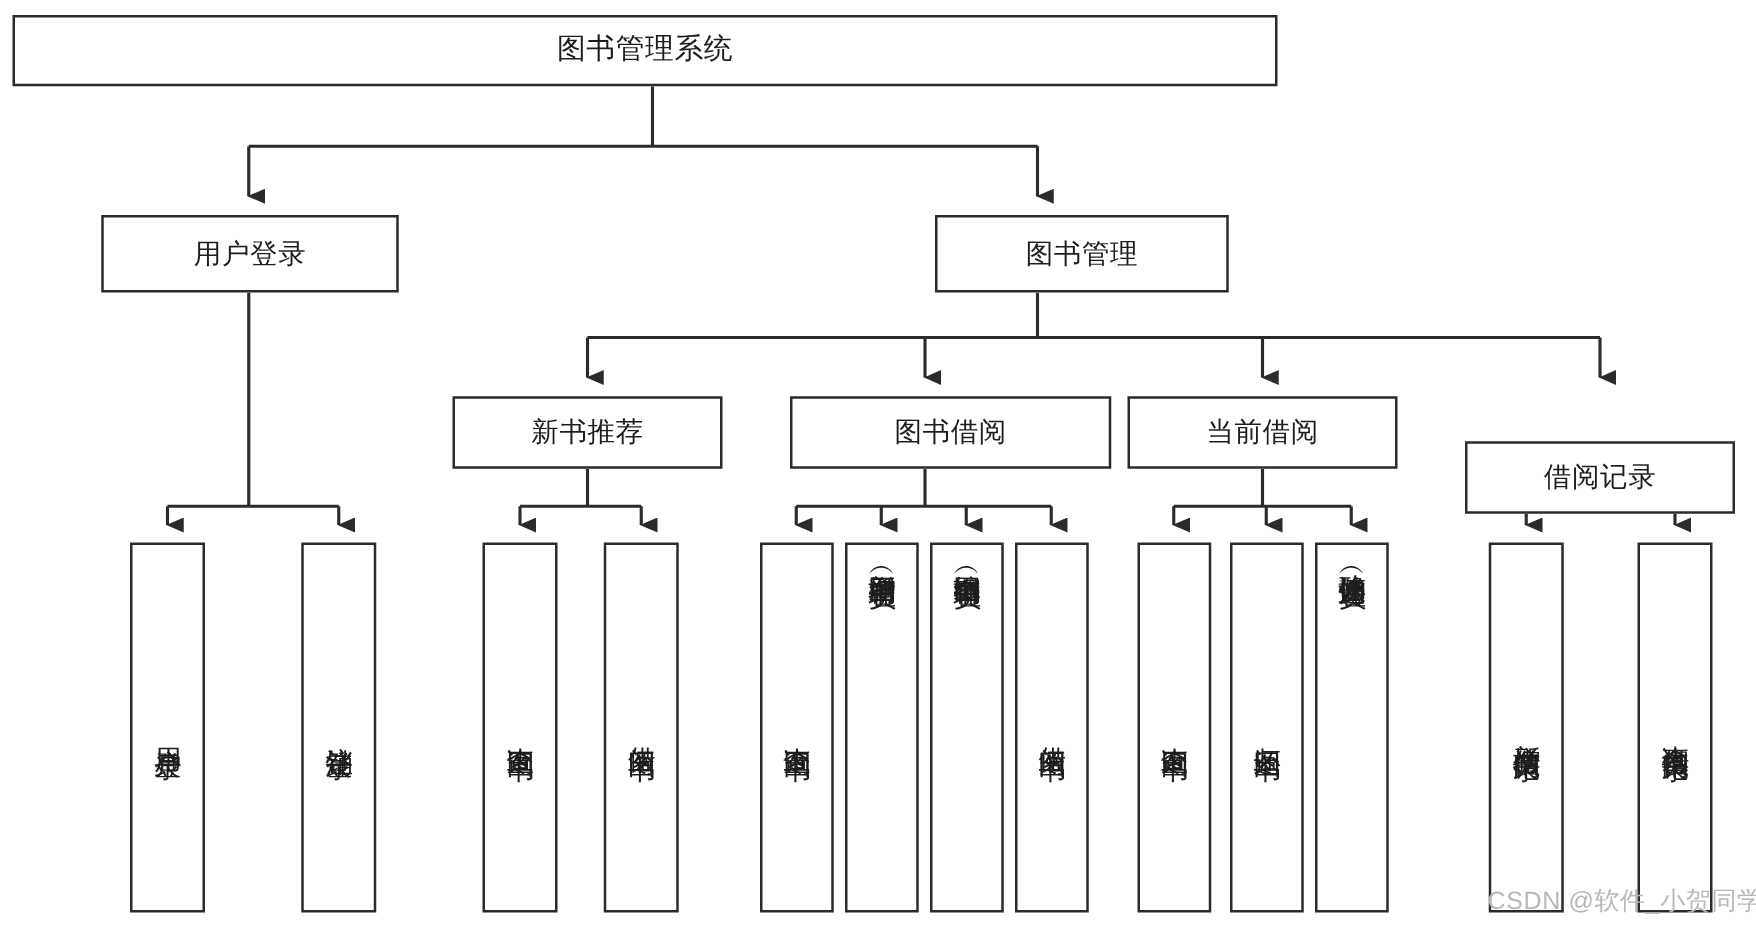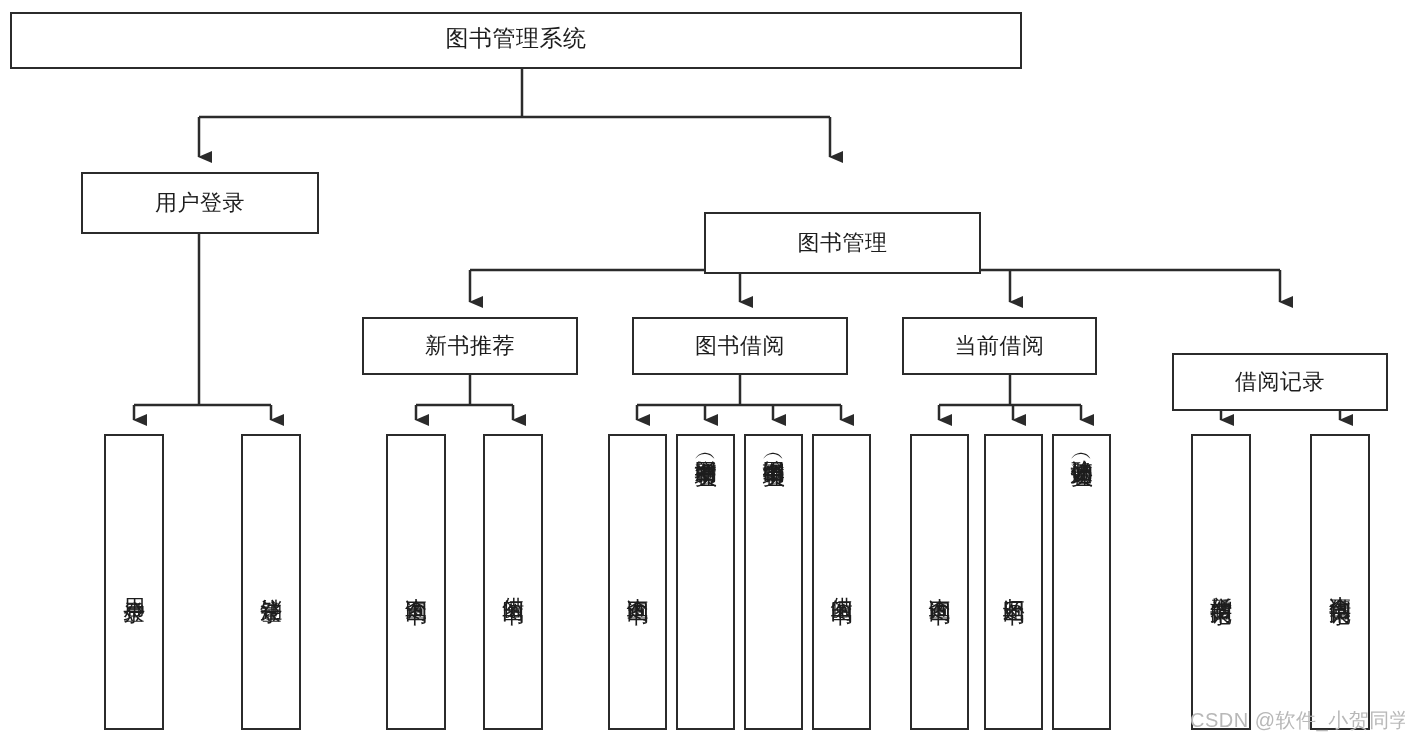--- a/index.html
+++ b/index.html
@@ -133,31 +133,31 @@
     </g>
   </svg>
 
   <div class="node h-node root" style="left:10px; top:12px; width:1012px; height:57px;font-family:Liberation Mono, monospace;">
     <span class="node-label">图书管理系统</span>
   </div>
 
   <div class="node h-node" style="left:81px; top:172px; width:238px; height:62px;">
     <span class="node-label">用户登录</span>
   </div>
-  <div class="node h-node" style="left:704px; top:172px; width:277px; height:62px;margin-top:40px;">
+  <div class="node h-node" style="left:748px; top:172px; width:235px; height:62px;">
     <span class="node-label">图书管理</span>
   </div>
 
   <div class="node h-node" style="left:362px; top:317px; width:216px; height:58px;">
     <span class="node-label">新书推荐</span>
   </div>
-  <div class="node h-node" style="left:632px; top:317px; width:216px; height:58px;">
+  <div class="node h-node" style="left:632px; top:317px; width:257px; height:58px;">
     <span class="node-label">图书借阅</span>
   </div>
-  <div class="node h-node" style="left:902px; top:317px; width:195px; height:58px;">
+  <div class="node h-node" style="left:902px; top:317px; width:216px; height:58px;">
     <span class="node-label">当前借阅</span>
   </div>
   <div class="node h-node" style="left:1172px; top:317px; width:216px; height:58px;margin-top:36px;">
     <span class="node-label">借阅记录</span>
   </div>
 
   <div class="node v-node center-text" style="left:104px; top:434px; width:60px; height:296px;">
     <span class="node-label">用户登录</span>
   </div>
   <div class="node v-node center-text" style="left:241px; top:434px; width:60px; height:296px;">

